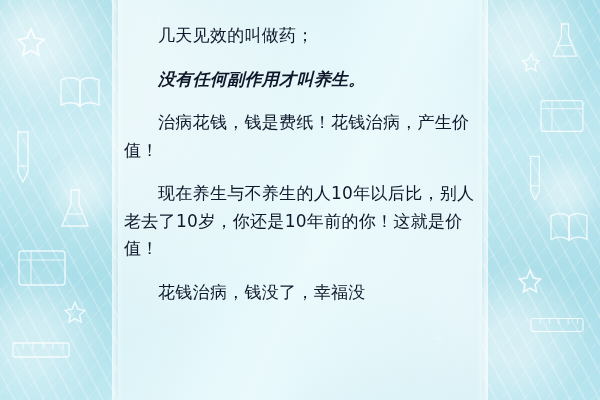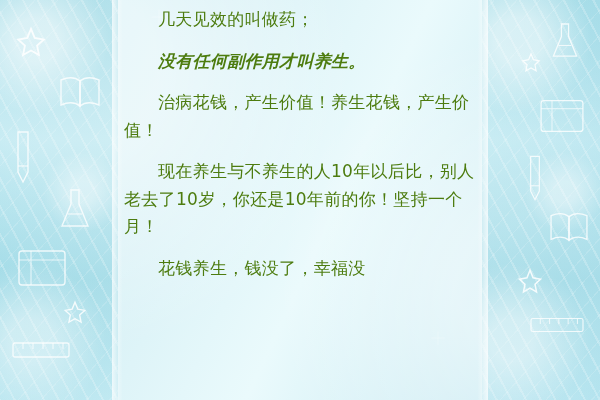--- a/index.html
+++ b/index.html
@@ -86,26 +86,26 @@
   .text-column {
     position: absolute;
     left: 118px;
     right: 118px;
     top: 0;
     bottom: 0;
     padding: 6px 6px 0 6px;
     box-sizing: border-box;
   }
   p.para {
-    margin: 0 0 14px 0;
+    margin: 16px 0 14px 0;
     text-indent: 2em;
     font-family: "DejaVu Sans", "Liberation Sans", sans-serif;
     font-size: 17px;
     line-height: 1.62;
-    color: #4d7c0f;
+    color: #0f172a;
     letter-spacing: 0.3px;
     white-space: pre-wrap;
   }
   p.para.bold {
     font-weight: bold;
     font-style: italic;
   }
   p.clipped {
     margin-bottom: 0;
   }
@@ -214,18 +214,18 @@
     <div class="deco" style="left:430px; top:330px;">
       <svg width="16" height="16" viewBox="0 0 24 24">
           <path d="M12 2v20M2 12h20" stroke="#ffffff" stroke-width="1.4"></path>
         </svg>
     </div>
   </div>
 
   <div class="text-column">
     <p class="para">几天见效的叫做药；</p>
     <p class="para bold">没有任何副作用才叫养生。</p>
-    <p class="para">治病花钱，产生价值！养生花钱，产生价值！</p>
-    <p class="para">现在养生与不养生的人10年以后比，别人老去了10岁，你还是10年前的你！坚持一个月！</p>
-    <p class="para clipped">花钱养生，钱没了，幸福没</p>
+    <p class="para">治病花钱，钱是费纸！花钱治病，产生价值！</p>
+    <p class="para">现在养生与不养生的人10年以后比，别人老去了10岁，你还是10年前的你！这就是价值！</p>
+    <p class="para clipped">花钱治病，钱没了，幸福没</p>
   </div>
 
 </div>
 
 </body></html>

